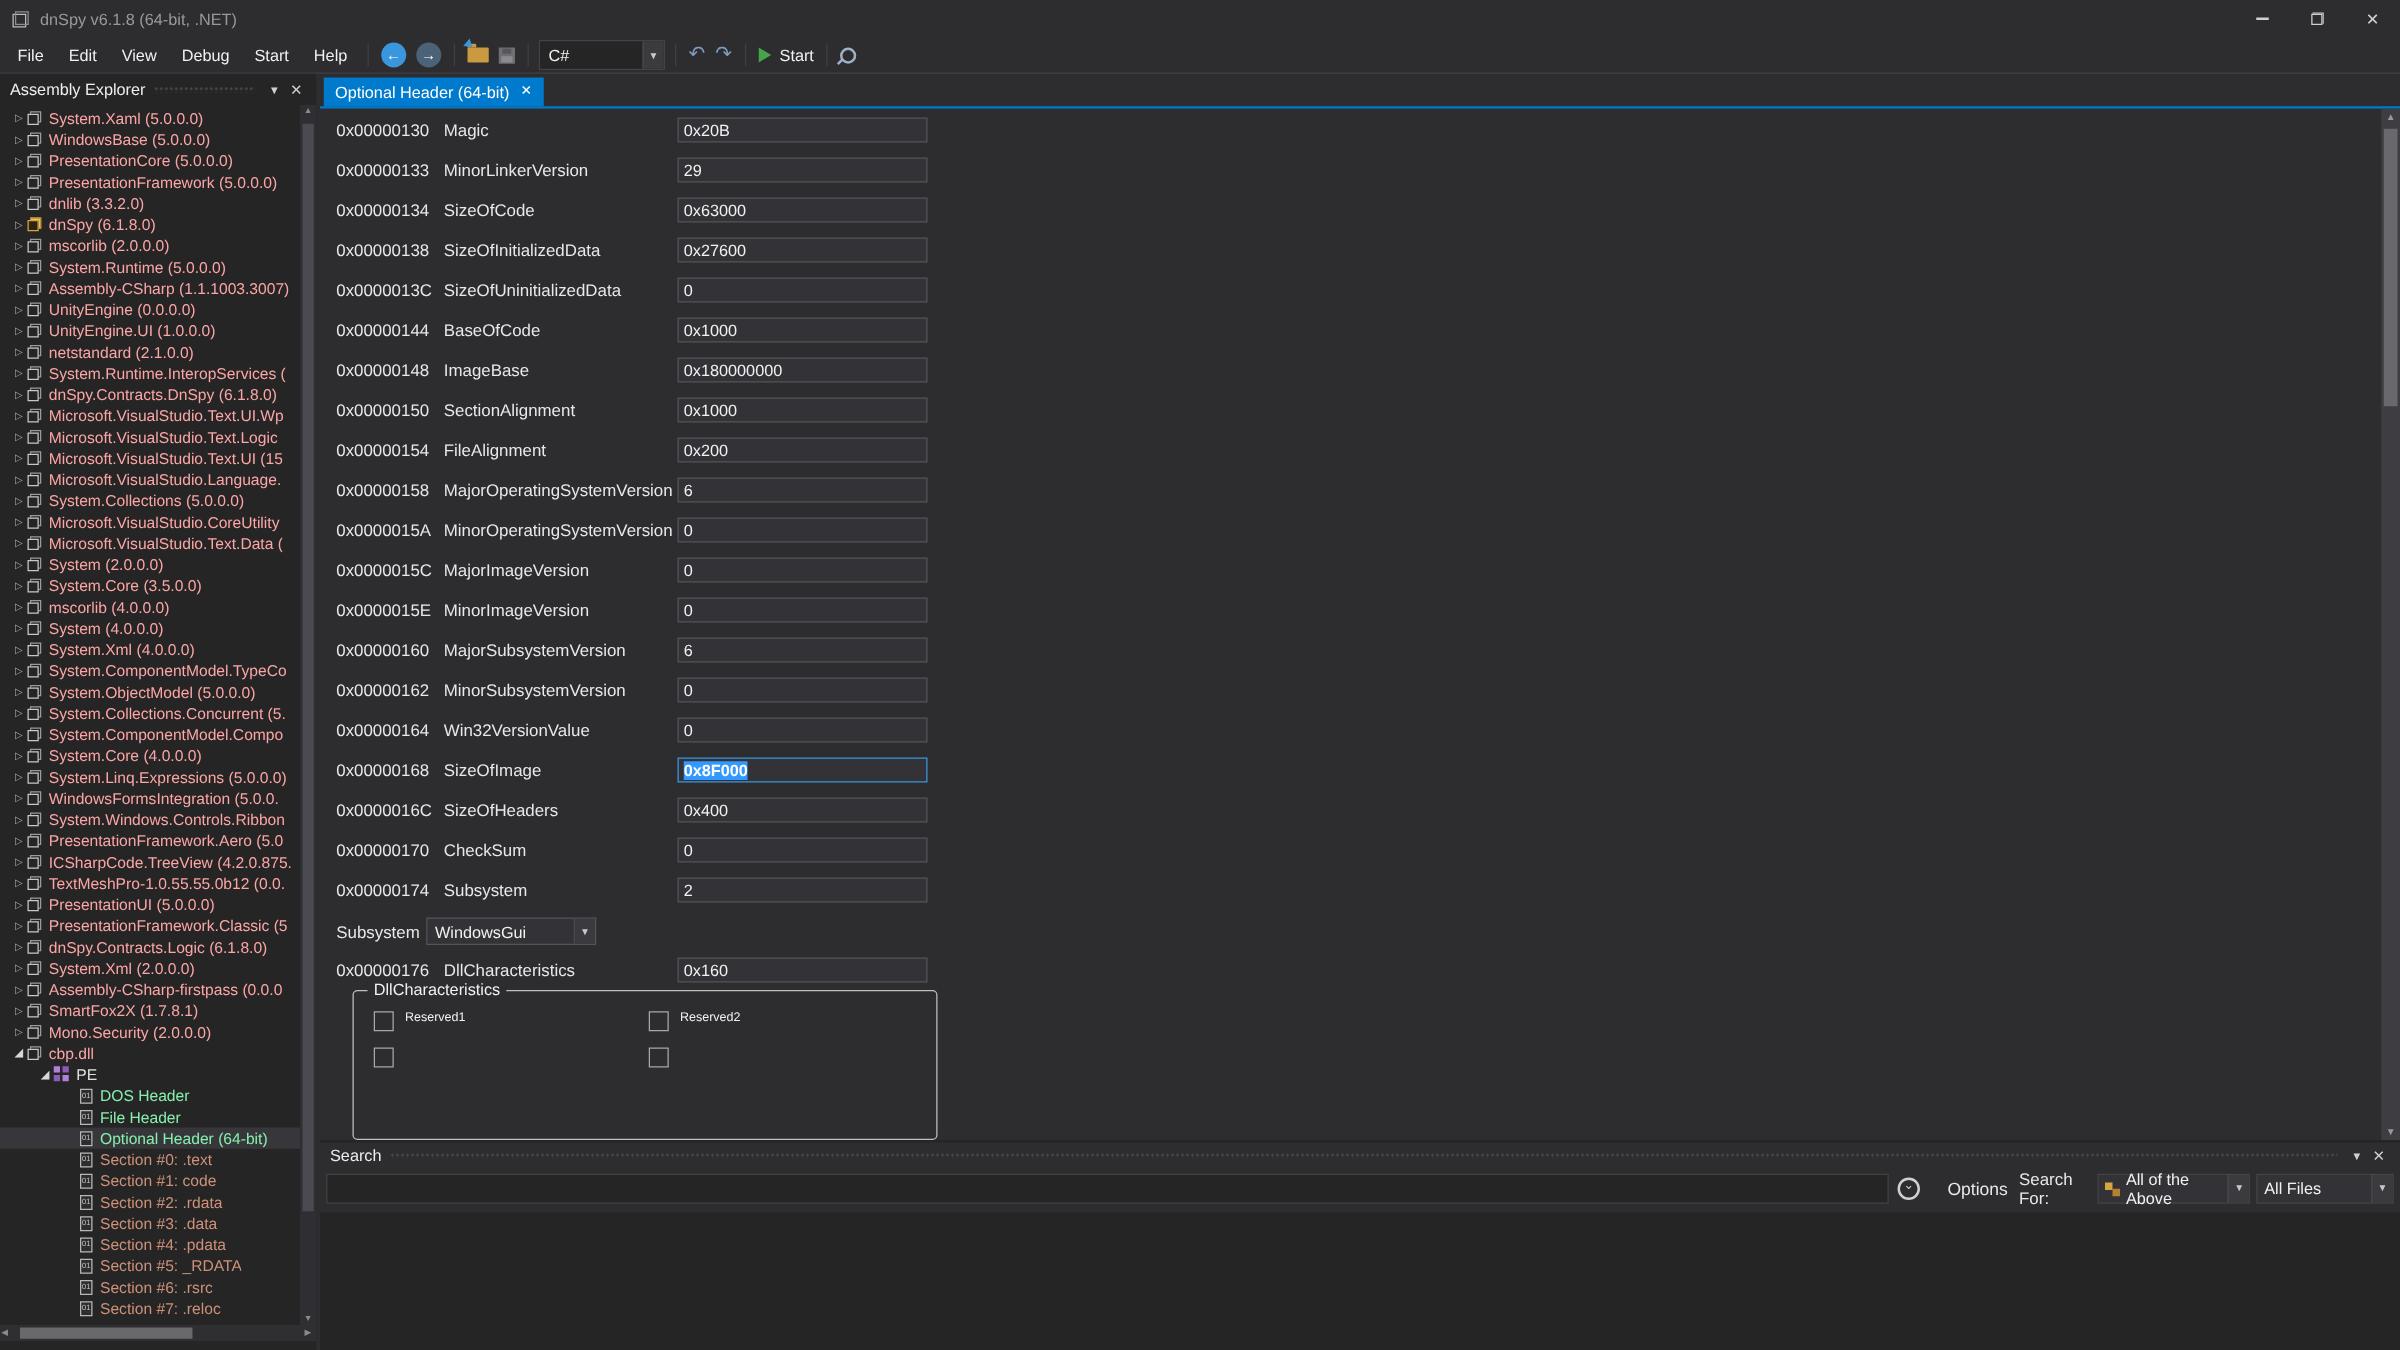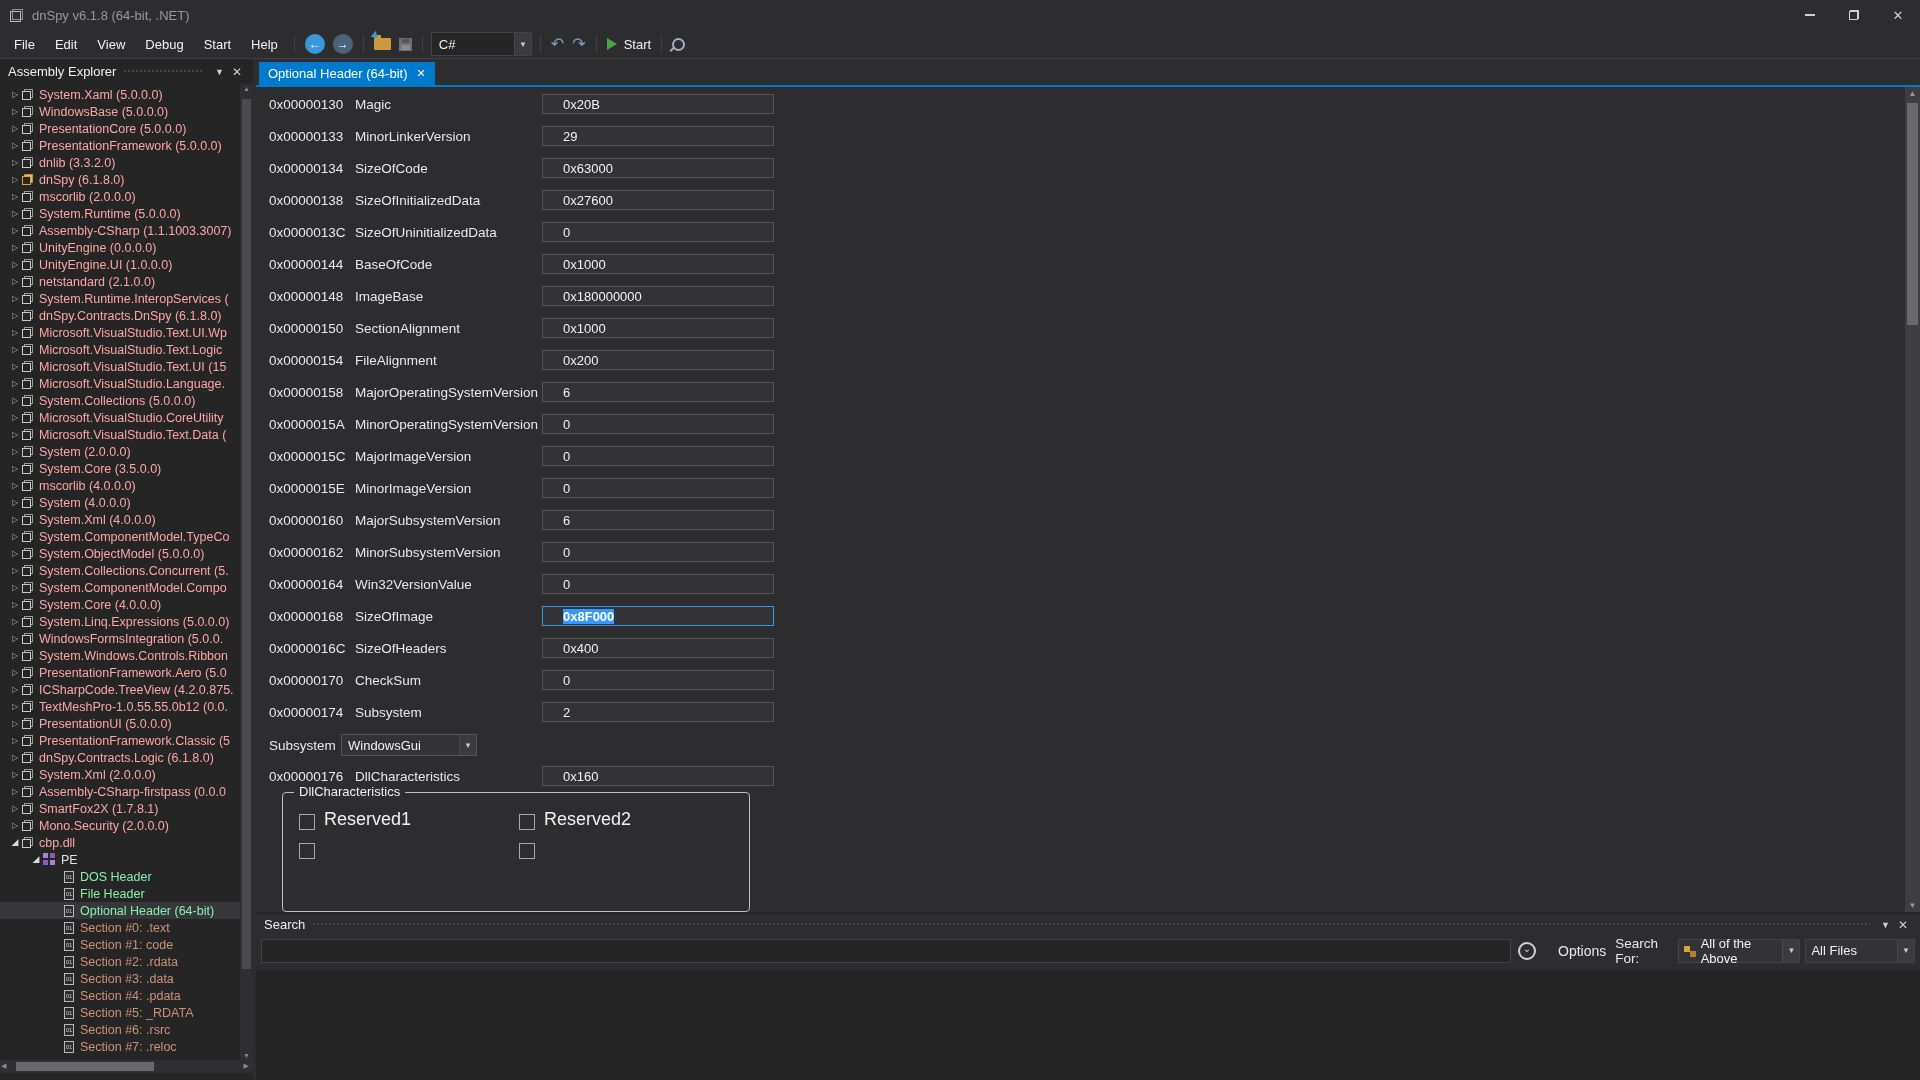--- a/index.html
+++ b/index.html
@@ -92,37 +92,37 @@
   .tab{height:23px;background:#007ACC;display:flex;align-items:center;padding:0 9px;font-size:13px;color:#FFF;}
   .tab-close{margin-left:9px;font-size:11px;line-height:1;}
   .tabline{height:2px;background:#007ACC;flex:none;}
 
   .content-wrap{flex:1;position:relative;min-height:0;overflow:hidden;background:#2D2D30;}
   .content{position:absolute;left:0;right:15px;top:0;bottom:0;overflow:hidden;padding:7px 0 0 13px;}
   .field-row{display:flex;align-items:center;height:20px;margin-bottom:12px;font-size:13.5px;}
   .f-offset{width:86px;flex:none;color:#E8E8E8;}
   .f-name{width:187px;flex:none;color:#E8E8E8;}
   .textbox{width:190px;height:18px;background:#333337;border:1px solid #53535A;display:flex;align-items:center;
-    padding:0 20px;font-size:13px;flex:none;}
+    padding:0 4px;font-size:13px;flex:none;}
   .textbox.focused{border-color:#3A96DD;font-weight:bold;}
   .sel{background:#3399FF;color:#FFF;}
 
   .combo-row{display:flex;align-items:center;height:22px;margin-bottom:10px;font-size:13.5px;}
   .combo-label{width:72px;flex:none;color:#E8E8E8;}
   .combo{width:128px;height:20px;background:#333337;border:1px solid #53535A;display:flex;align-items:center;
     padding-left:6px;font-size:13px;}
   .dd-arrow{margin-left:auto;width:16px;height:100%;border-left:1px solid #48484E;background:#3A3A3F;
     display:flex;align-items:center;justify-content:center;font-size:8px;color:#C8C8C8;flex:none;}
 
   .groupbox{margin-left:13px;width:468px;height:120px;border:1px solid #BFBFBF;border-radius:4px;position:relative;
     padding:16px 0 0 16px;box-sizing:border-box;}
   .gb-legend{position:absolute;top:-9px;left:11px;background:#2D2D30;padding:0 5px;font-size:13px;color:#F1F1F1;}
   .gb-row{display:flex;}
   .gb-row2{margin-top:13px;display:flex;}
-  .cb-item{display:flex;align-items:flex-end;width:220px;font-size:18px;color:#F1F1F1;}
+  .cb-item{display:flex;align-items:flex-start;width:220px;font-size:10px;color:#F1F1F1;}
   .checkbox{width:14px;height:14px;border:1px solid #A8A8A8;background:transparent;margin-right:9px;flex:none;}
 
   .main-vscroll{position:absolute;right:0;top:0;bottom:0;width:15px;background:#3E3E42;}
   .main-vscroll .sb-up{position:absolute;top:2px;left:0;width:15px;text-align:center;font-size:8px;color:#999;}
   .main-vscroll .sb-down{position:absolute;bottom:2px;left:0;width:15px;text-align:center;font-size:8px;color:#999;}
   .main-vscroll .sb-thumb{position:absolute;left:2px;width:11px;top:16px;height:222px;background:#68686D;}
 
   
   .search-panel{height:166px;flex:none;background:#2D2D30;border-top:2px solid #252526;display:flex;flex-direction:column;}
   .search-header{height:21px;flex:none;display:flex;align-items:center;padding:0 8px;font-size:13px;color:#EEE;}

